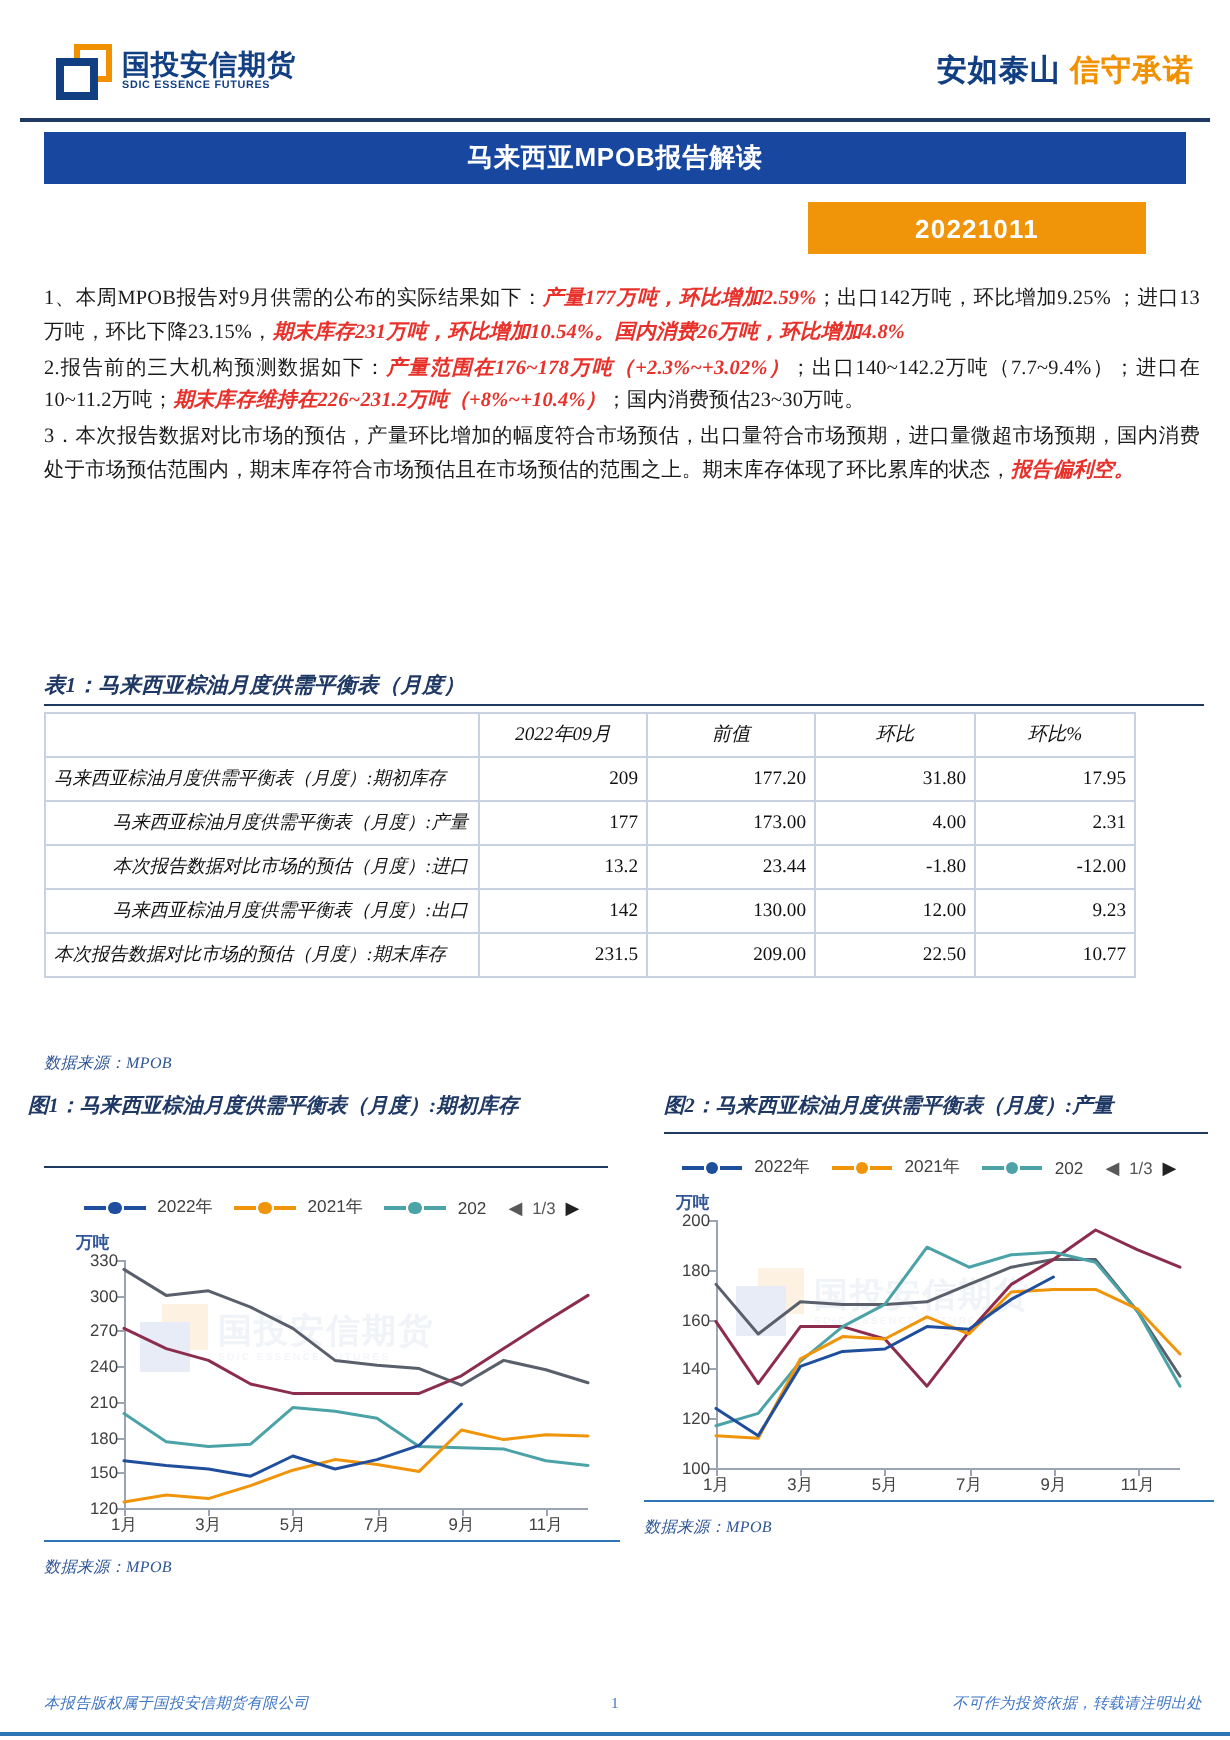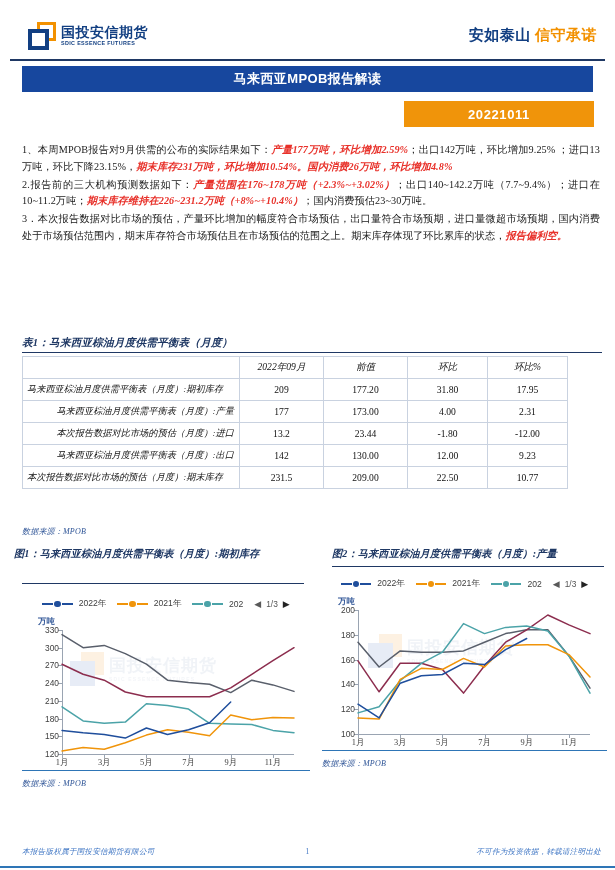--- a/index.html
+++ b/index.html
@@ -16,32 +16,32 @@
   .logo-mark{position:relative;width:28px;height:28px;flex:none;}
   .logo-mark .sq-o{position:absolute;left:9px;top:0;width:19px;height:19px;
     border:3px solid #F29100;box-sizing:border-box;}
   .logo-mark .sq-b{position:absolute;left:0;top:7px;width:21px;height:21px;
     border:4px solid #123F82;box-sizing:border-box;background:#fff;}
   .logo-txt{display:flex;flex-direction:column;line-height:1;}
   .logo-cn{font-family:"Liberation Sans",sans-serif;font-size:14px;font-weight:bold;
     color:#123F82;letter-spacing:.5px;}
   .logo-en{font-family:"Liberation Sans",sans-serif;font-size:5.4px;font-weight:bold;
     color:#123F82;letter-spacing:.35px;margin-top:2px;}
-  .tagline{position:absolute;right:18px;top:26px;font-family:Liberation Serif, serif;
+  .tagline{position:absolute;right:18px;top:26px;font-family:Liberation Sans, sans-serif;
     font-size:15px;font-weight:bold;letter-spacing:.5px;white-space:nowrap;}
   .tagline .a{color:#123F82;}
   .tagline .b{color:#F29100;}
   .hdr-rule{position:absolute;left:10px;top:59px;width:595px;height:2px;background:#1F3864;}
 
   
   .titlebar{position:absolute;left:22px;top:66px;width:571px;height:26px;
     background:#17479E;display:flex;align-items:center;justify-content:center;}
   .titlebar span{font-family:"Liberation Sans",sans-serif;font-size:13px;font-weight:bold;
     color:#ffffff;letter-spacing:.4px;}
-  .datebar{position:absolute;left:404px;top:101px;width:190px;height:26px;
+  .datebar{position:absolute;left:404px;top:101px;width:169px;height:26px;
     background:#F0940A;display:flex;align-items:center;justify-content:center;}
   .datebar span{font-family:"Liberation Sans",sans-serif;font-size:13px;font-weight:bold;
     color:#ffffff;letter-spacing:.6px;}
 
   
   .body-text{position:absolute;left:22px;top:142px;width:578px;}
   .para{font-size:10.2px;line-height:16.8px;color:#1a1a1a;text-align:justify;
     letter-spacing:.1px;margin:0 0 1px 0;}
   .para .red{color:#E8312A;font-style:italic;font-weight:bold;}
 
@@ -49,21 +49,21 @@
   .tbl-title{position:absolute;left:22px;top:336px;font-size:10.6px;font-weight:bold;
     color:#1F3864;font-style:italic;letter-spacing:.2px;}
   .tbl-rule{position:absolute;left:22px;top:352px;width:580px;height:1.4px;background:#1F3864;}
   table.bal{position:absolute;left:22px;top:356px;width:545px;border-collapse:collapse;
     table-layout:fixed;}
   table.bal td,table.bal th{border:1px solid #c9d2e0;font-weight:normal;
     font-size:9.4px;color:#111;height:21px;padding:0 4px;font-style:italic;}
   table.bal th{font-size:9.6px;text-align:center;color:#111;}
   table.bal td.lbl{text-align:right;padding-right:5px;font-size:9.2px;}
   table.bal td.lbl.first{text-align:left;padding-left:4px;}
-  table.bal td.num{text-align:center;font-family:"Liberation Serif",serif;font-style:normal;
+  table.bal td.num{text-align:right;font-family:"Liberation Serif",serif;font-style:normal;
     font-size:9.6px;}
   table.bal col.c0{width:217px;}
   table.bal col.c1{width:84px;}
   table.bal col.c2{width:84px;}
   table.bal col.c3{width:80px;}
   table.bal col.c4{width:80px;}
   .src1{position:absolute;left:22px;top:526px;font-size:8px;color:#2F5597;font-style:italic;
     letter-spacing:.2px;}
 
   
@@ -82,21 +82,21 @@
   .legend .item{display:flex;align-items:center;gap:3px;white-space:nowrap;}
   .legend .ln{width:11px;height:1.6px;display:inline-block;}
   .legend .dt{width:6.4px;height:6.4px;border-radius:50%;display:inline-block;margin:0 -2px;}
   .legend .nav{display:flex;align-items:center;gap:5px;color:#555;font-size:8.4px;}
   .legend .arr{font-size:9px;color:#595959;}
   .unit{font-family:"Liberation Sans",sans-serif;font-size:8.4px;color:#2F5597;font-weight:bold;}
   .plot{position:relative;}
   .ylab{position:absolute;right:100%;margin-right:3px;transform:translateY(-50%);
     font-family:"Liberation Sans",sans-serif;font-size:8.4px;color:#404040;white-space:nowrap;}
   .xlab{position:absolute;top:100%;margin-top:3px;transform:translateX(-50%);
-    font-family:Liberation Serif, serif;font-size:8.4px;color:#404040;white-space:nowrap;text-align:right;}
+    font-family:Liberation Sans, sans-serif;font-size:8.4px;color:#404040;white-space:nowrap;text-align:right;}
   .tick{position:absolute;background:#9aa4b2;}
   .axisline{position:absolute;background:#9aa4b2;}
   .blue-rule{position:absolute;height:1.2px;background:#2E75B6;}
   .src{position:absolute;font-size:8px;color:#2F5597;font-style:italic;letter-spacing:.2px;}
 
   
   .wm{position:absolute;pointer-events:none;opacity:.45;display:flex;align-items:center;gap:5px;}
   .wm .m{position:relative;width:34px;height:34px;}
   .wm .m .o{position:absolute;left:11px;top:0;width:23px;height:23px;background:#FBE2C0;}
   .wm .m .b{position:absolute;left:0;top:9px;width:25px;height:25px;background:#CBD7EC;}

